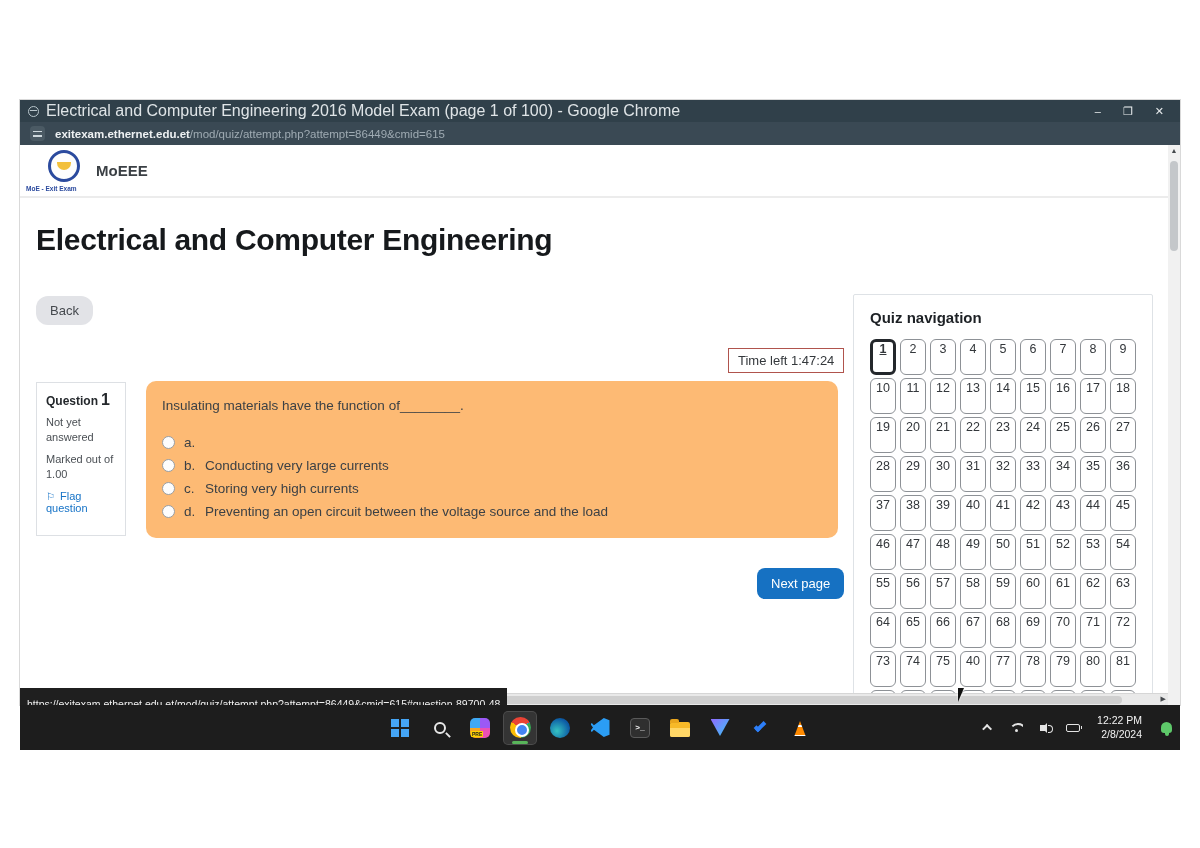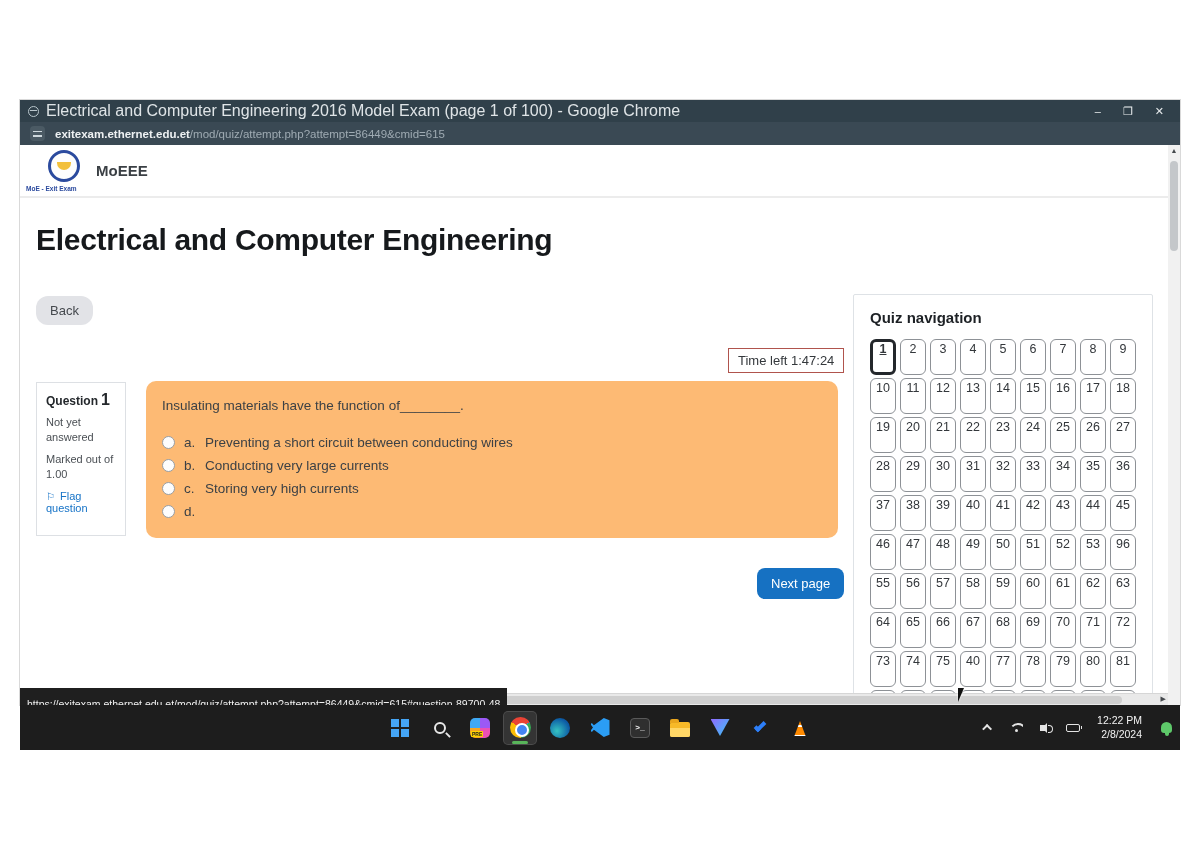--- a/index.html
+++ b/index.html
@@ -158,35 +158,35 @@
         <div class="qmarked">Marked out of 1.00</div>
         <a class="flag-link" href="#"><span class="flag-glyph">⚐</span> <span>Flag question</span></a>
       </div>
 
       <div class="qbody">
         <div class="qtext">Insulating materials have the function of________.</div>
         <div class="options">
             <div class="opt">
               <span class="radio"></span>
               <span class="letter">a.</span>
-              <span class="otext">Preventing a short circuit between conducting wires</span>
             </div>
             <div class="opt">
               <span class="radio"></span>
               <span class="letter">b.</span>
               <span class="otext">Conducting very large currents</span>
             </div>
             <div class="opt">
               <span class="radio"></span>
               <span class="letter">c.</span>
               <span class="otext">Storing very high currents</span>
             </div>
             <div class="opt">
               <span class="radio"></span>
               <span class="letter">d.</span>
+              <span class="otext">Preventing an open circuit between the voltage source and the load</span>
             </div>
           </div>
       </div>
 
       <button class="next-btn">Next page</button>
 
       <div class="quiznav">
         <div class="quiznav-title">Quiz navigation</div>
         <div class="qnav-grid">
             <button class="qnav-btn current">
@@ -342,21 +342,21 @@
             <button class="qnav-btn">
               <span>51</span>
             </button>
             <button class="qnav-btn">
               <span>52</span>
             </button>
             <button class="qnav-btn">
               <span>53</span>
             </button>
             <button class="qnav-btn">
-              <span>96</span>
+              <span>54</span>
             </button>
             <button class="qnav-btn">
               <span>55</span>
             </button>
             <button class="qnav-btn">
               <span>56</span>
             </button>
             <button class="qnav-btn">
               <span>57</span>
             </button>

